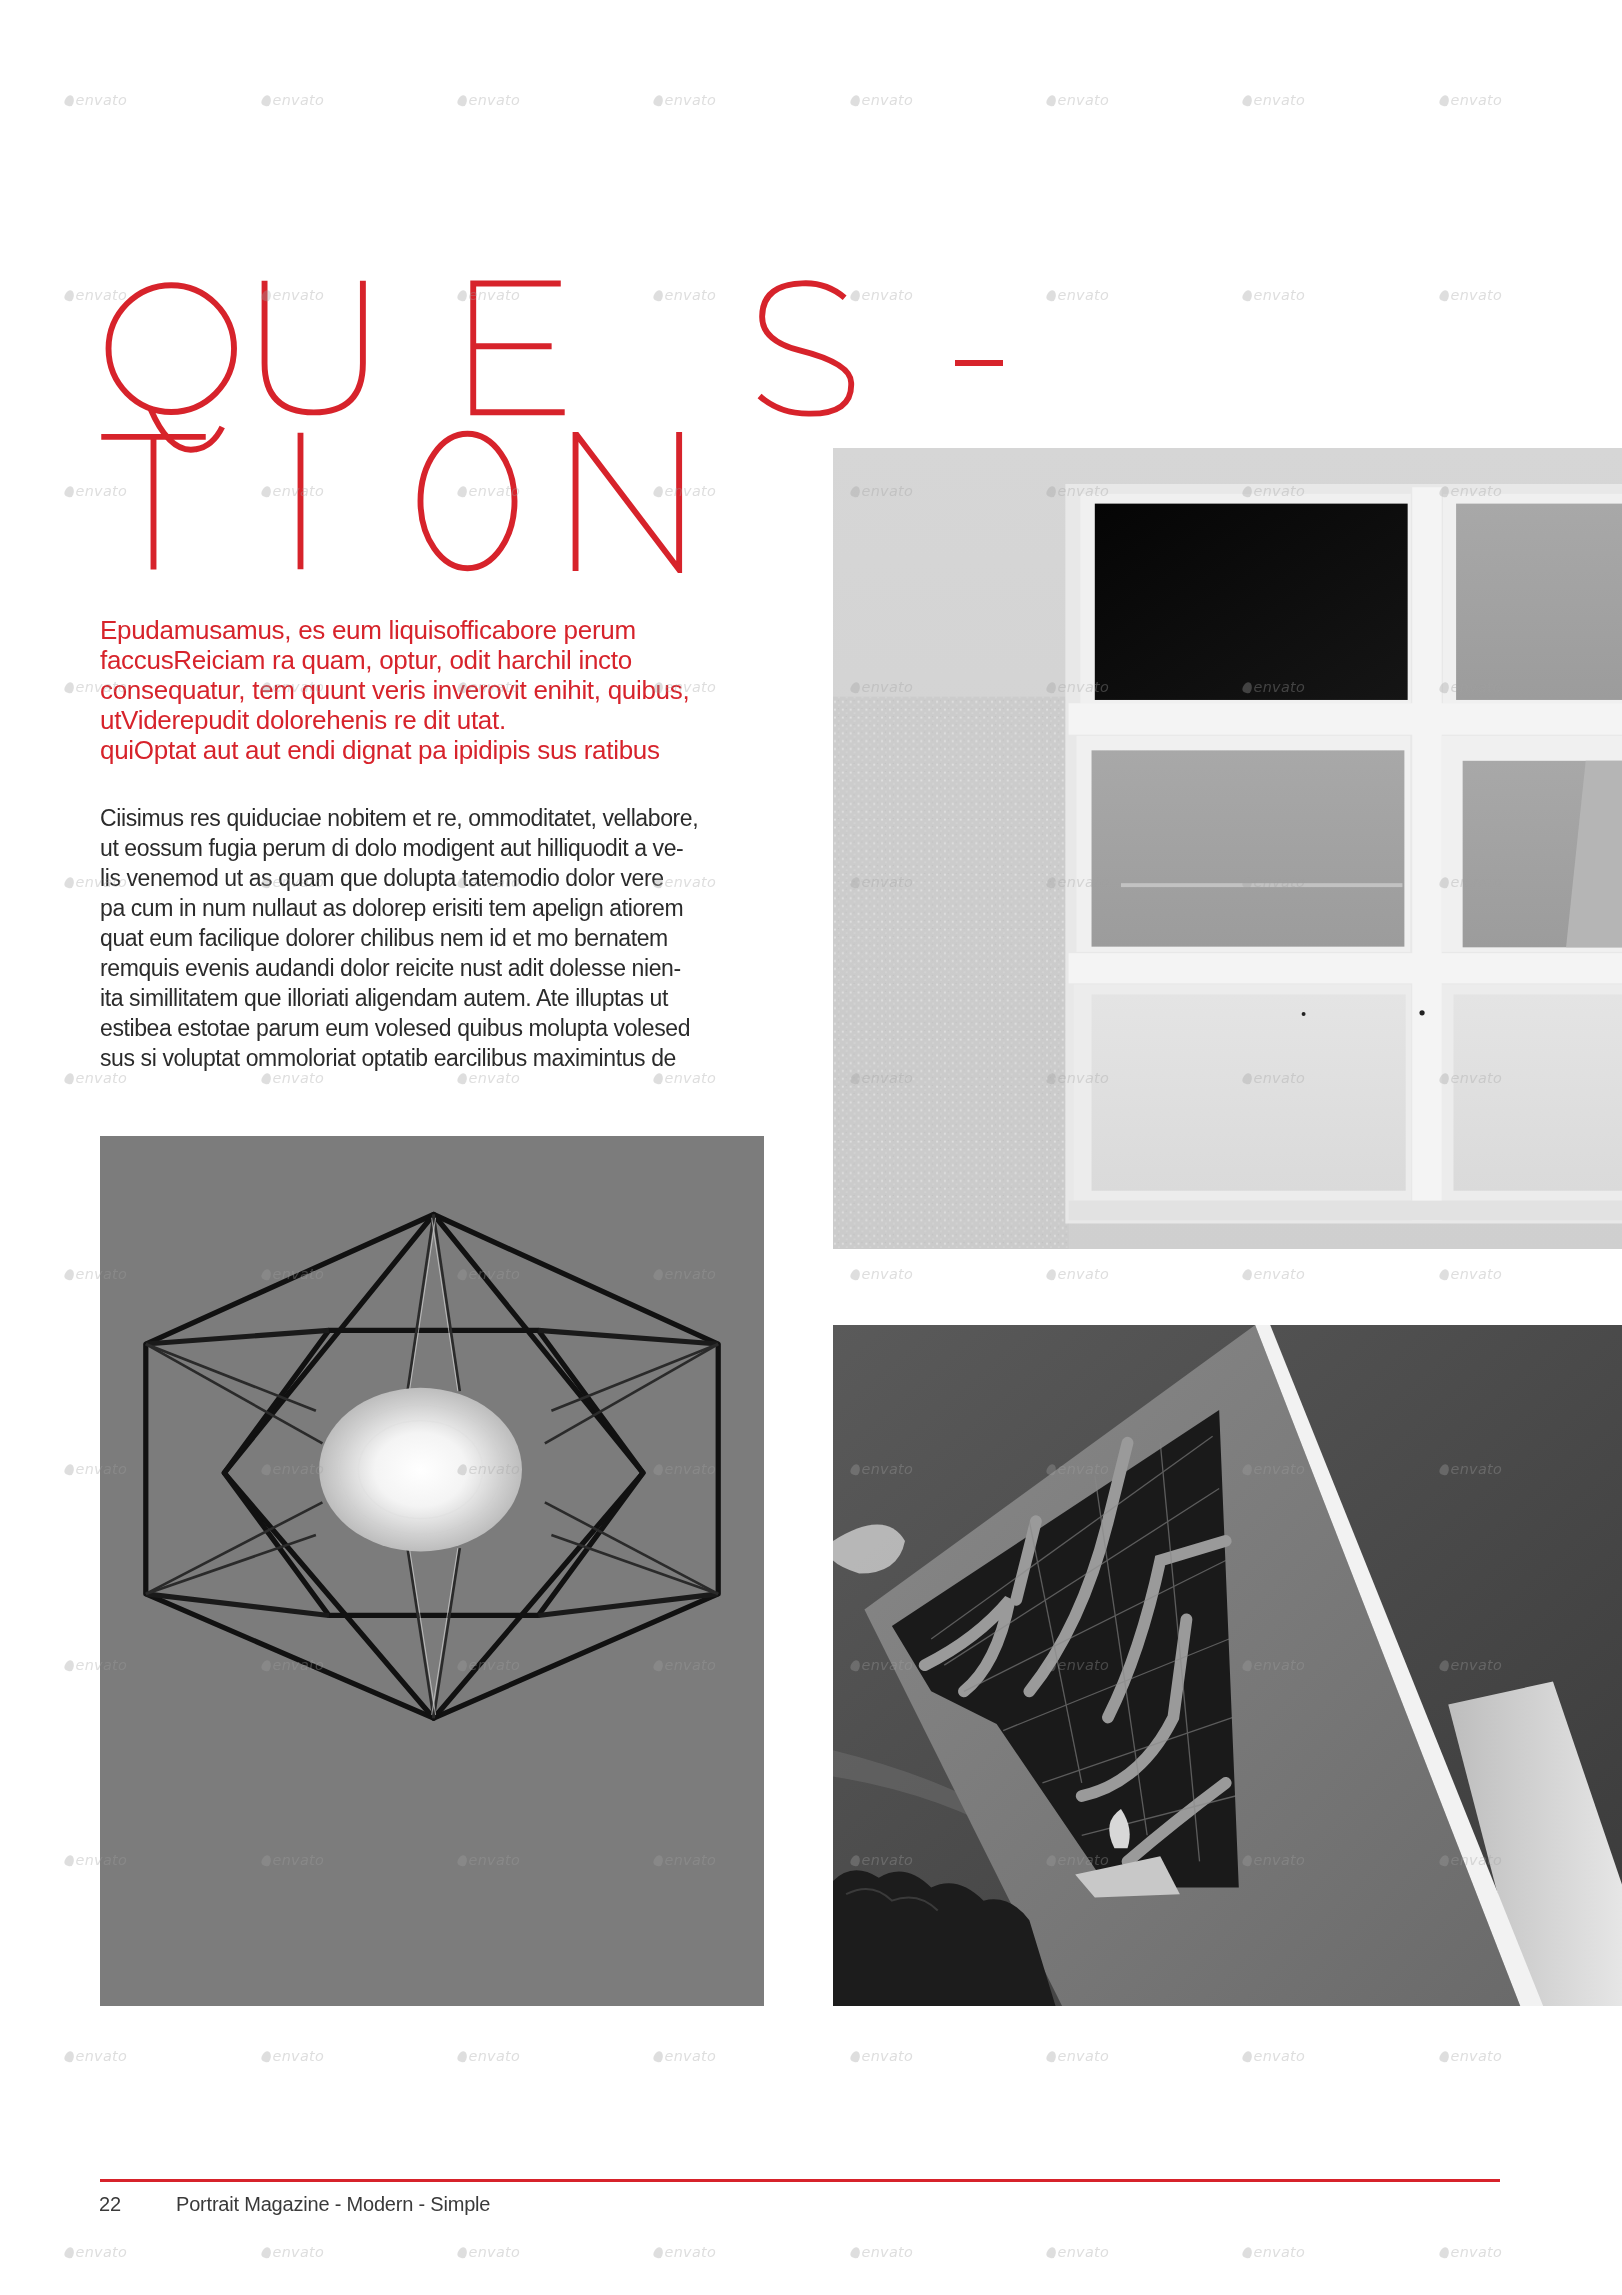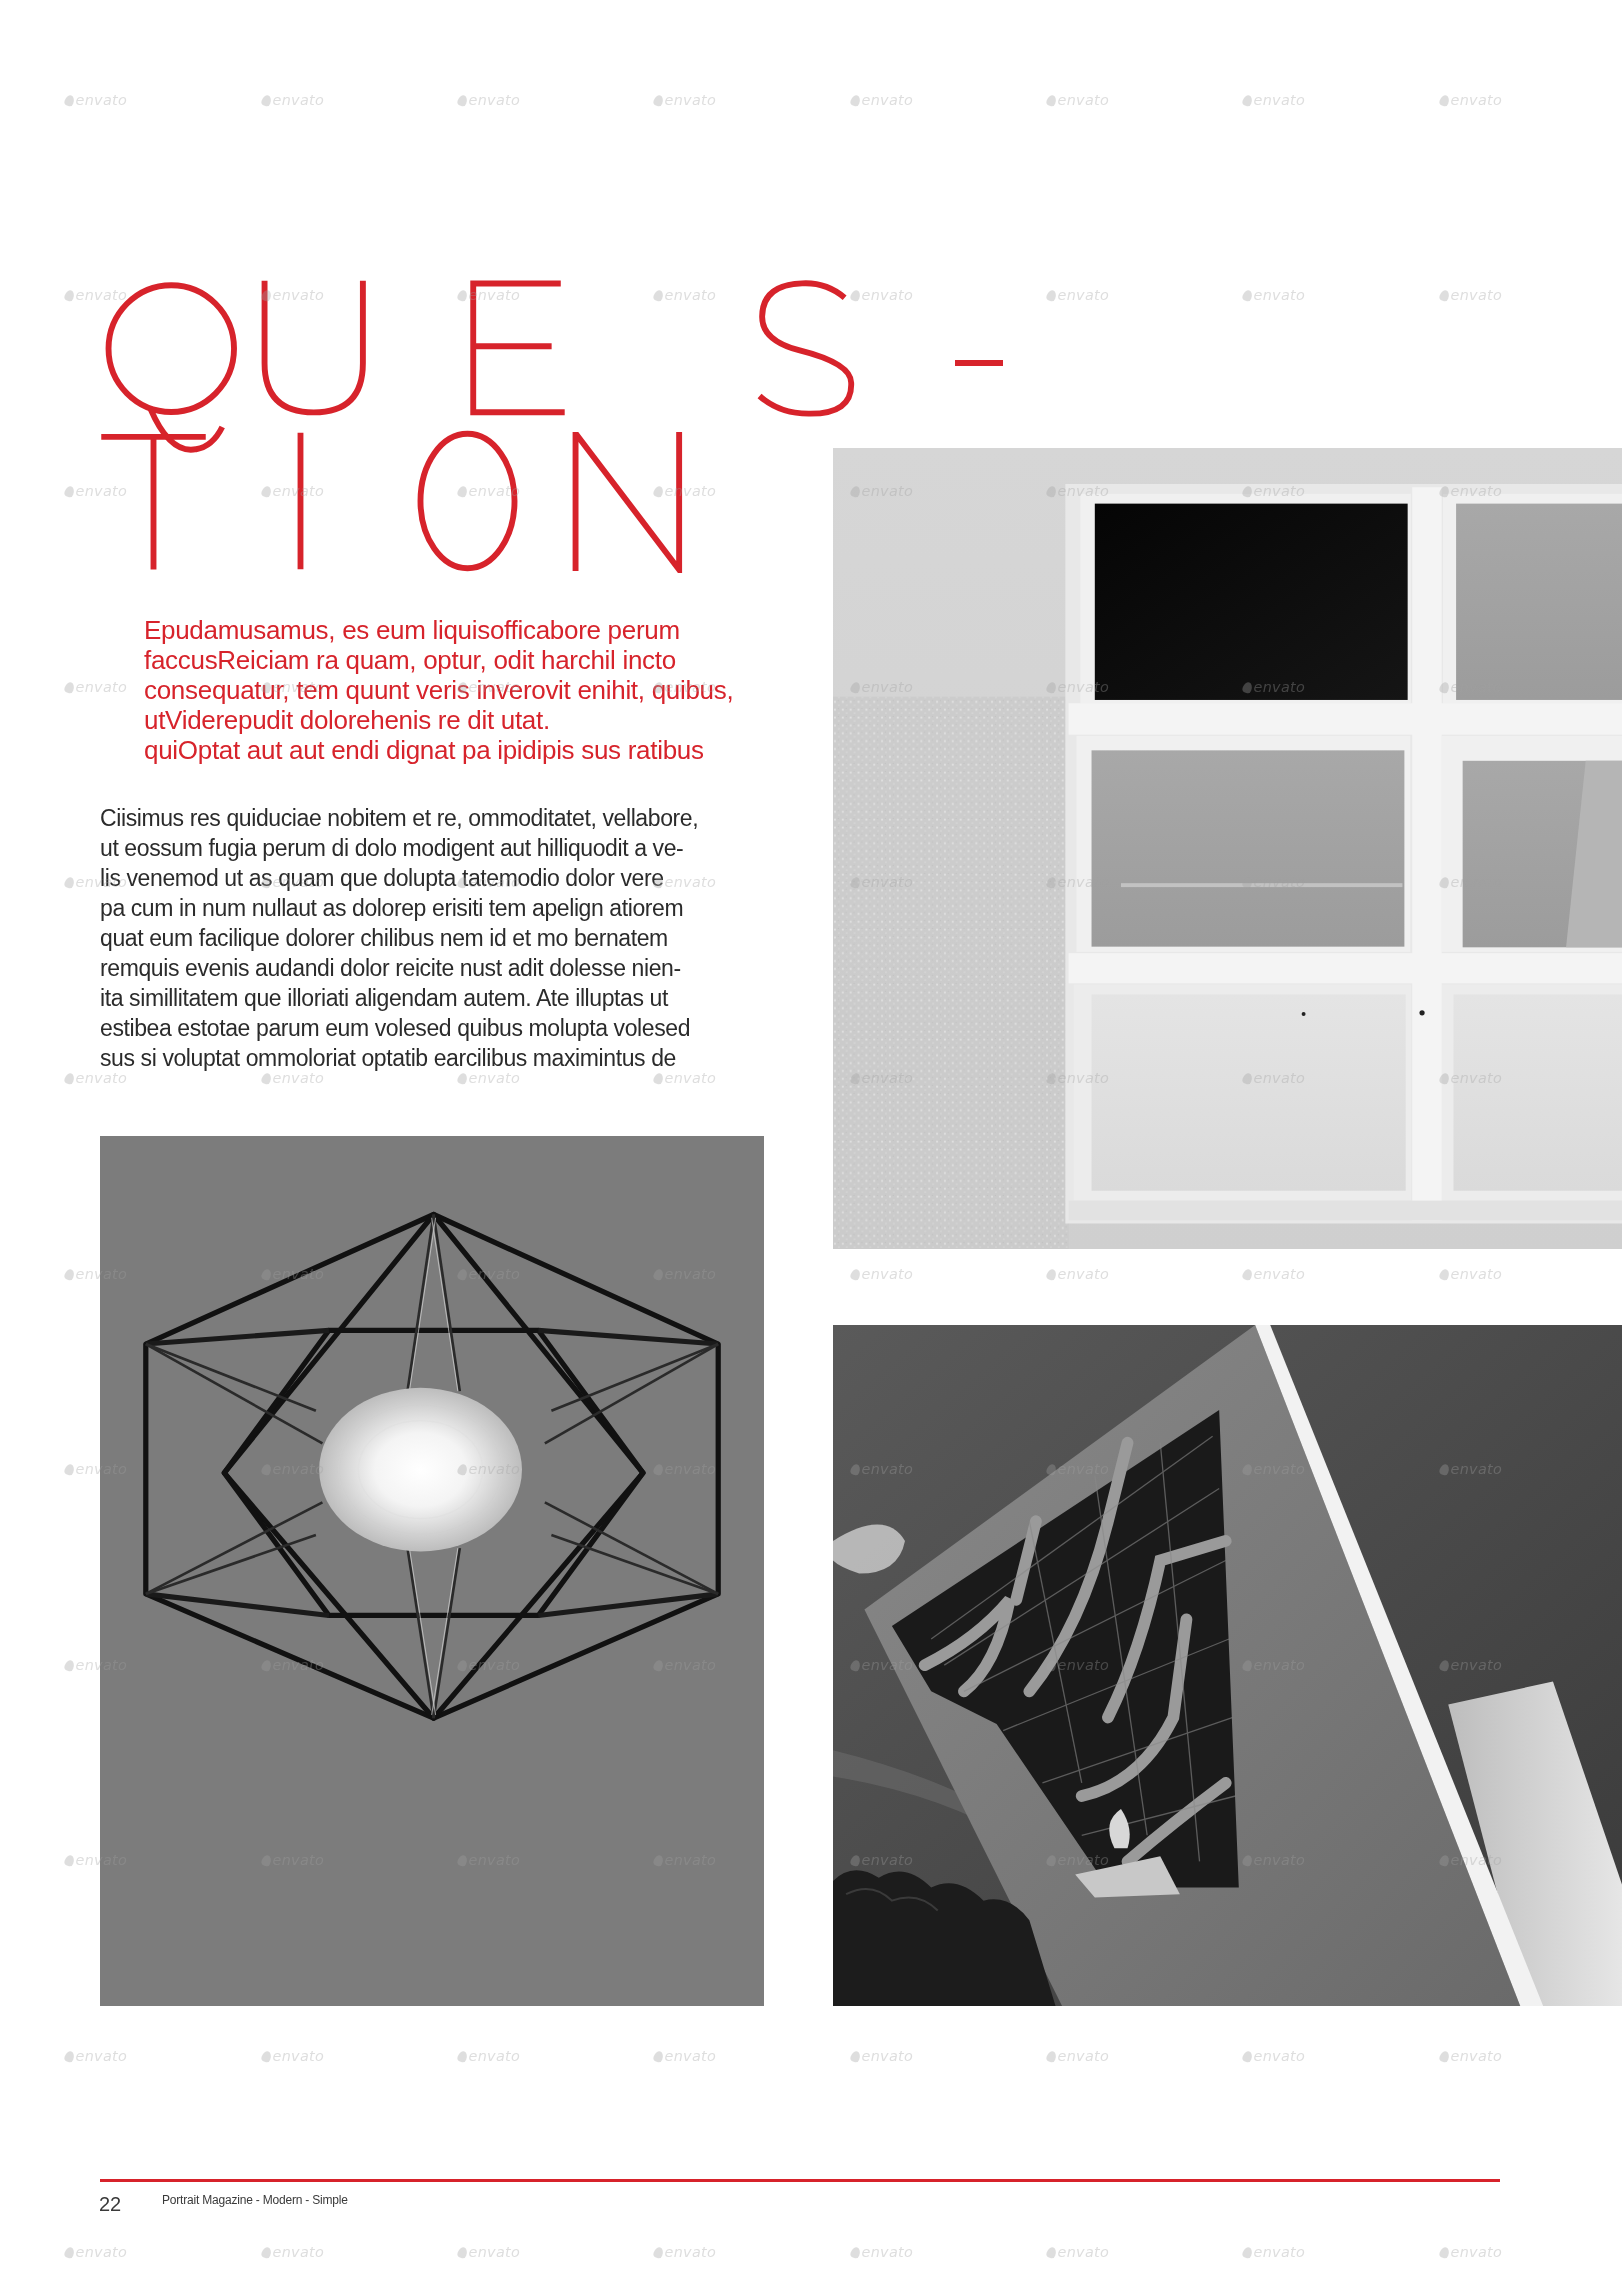--- a/index.html
+++ b/index.html
@@ -22,21 +22,21 @@
     background: rgba(160,160,160,0.35);
     border-radius: 60% 60% 50% 50% / 70% 70% 40% 40%;
     transform: rotate(20deg); vertical-align: -1.3px;
   }
   .stroke-letter { position: absolute; z-index: 2; }
 
   
   .lead {
     position: absolute; left: 100px; top: 615px; width: 654px;
     color: #D7232B; font-family: "Liberation Sans", sans-serif;
-    font-size: 26px; line-height: 30px; letter-spacing: -0.3px; margin-left: 44px;
+    font-size: 26px; line-height: 30px; letter-spacing: -0.3px;
   }
   .lead span { display: block; white-space: nowrap; }
 
   .body-text {
     position: absolute; left: 100px; top: 803px; width: 667px;
     color: #2b2b2b; font-family: "Liberation Sans", sans-serif;
     font-size: 23px; line-height: 30px; letter-spacing: -0.4px;
   }
   .body-text span { display: block; white-space: nowrap; }
 
@@ -46,22 +46,22 @@
 
   .footer-rule {
     position: absolute; left: 100px; top: 2179px; width: 1400px; height: 3.3px;
     background: #D7232B;
   }
   .footer-num {
     position: absolute; left: 99px; top: 2193px;
     font-family: "Liberation Sans", sans-serif; font-size: 20px; color: #3a3a3a;
   }
   .footer-title {
-    position: absolute; left: 162px; top: 2193px;
-    font-family: "Liberation Sans", sans-serif; font-size: 12px; color: #3a3a3a;
+    position: absolute; left: 176px; top: 2193px;
+    font-family: "Liberation Sans", sans-serif; font-size: 20px; color: #3a3a3a;
     letter-spacing: -0.2px;
   }
 </style>
 </head>
 <body>
 
 <div class="page">
 
   <div>
 

